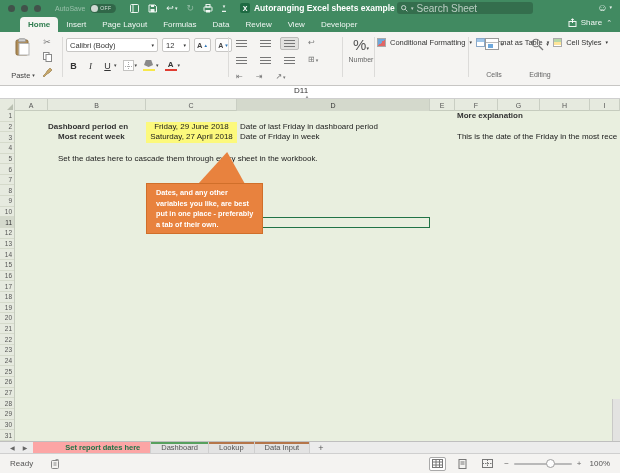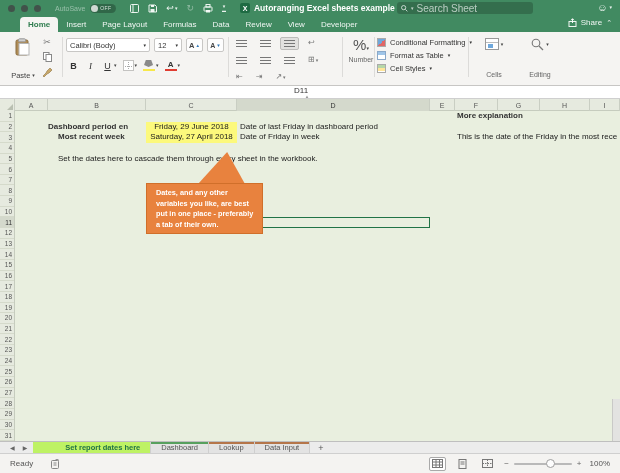--- a/index.html
+++ b/index.html
@@ -31,21 +31,21 @@
   .rtab.active{background:#f5f4f2;color:#2f7d4f;font-weight:bold;border-radius:4px 4px 0 0;margin-left:20px;}
   .share{position:absolute;right:8px;top:2px;display:flex;align-items:center;gap:4px;color:rgba(255,255,255,0.92);font-size:8px;}
 
   
   .ribbon{position:absolute;left:0;top:32px;width:620px;height:54px;background:#f5f4f2;border-bottom:1px solid #c7c6c4;font-size:7.5px;color:#444;}
   .rsep{position:absolute;top:5px;bottom:8px;width:1px;background:#dcdbd9;}
   .paste{position:absolute;left:8px;top:4px;width:30px;height:46px;display:flex;flex-direction:column;align-items:center;justify-content:space-between;padding:2px 0;}
   .clipcol{position:absolute;left:42px;top:5px;display:flex;flex-direction:column;gap:5px;align-items:center;color:#777;}
   .fontrow1{position:absolute;left:66px;top:6px;display:flex;align-items:center;gap:4px;}
   .inputbox{background:#fff;border:1px solid #c8c7c5;border-radius:2px;height:14px;display:flex;align-items:center;padding:0 3px;gap:3px;color:#333;}
-  .fname{width:84px;justify-content:space-between;}
+  .fname{width:92px;justify-content:space-between;}
   .fsize{width:28px;justify-content:space-between;}
   .abtn{border:1px solid #c8c7c5;border-radius:2px;background:#fdfdfd;height:14px;width:17px;display:flex;align-items:center;justify-content:center;gap:1px;font-weight:bold;}
   .fontrow2{position:absolute;left:68px;top:28px;display:flex;align-items:center;gap:6px;}
   .biu{font-size:9px;color:#333;width:11px;text-align:center;}
   .biu.b{font-weight:bold;} .biu.i{font-style:italic;font-family:"Liberation Serif",serif;} .biu.u{text-decoration:underline;}
   .sq{width:11px;height:11px;border:1px solid #c4c3c1;position:relative;background:#fff;}
   .sq.borders:before{content:"";position:absolute;left:1px;right:1px;top:4.5px;border-top:1px dotted #aaa;}
   .sq.borders:after{content:"";position:absolute;top:1px;bottom:1px;left:4.5px;border-left:1px dotted #aaa;}
   .fillic{width:12px;height:11px;position:relative;}
   .fillic .bucket{position:absolute;left:1px;top:0;width:9px;height:7px;background:#8a8a8a;clip-path:polygon(20% 0,80% 0,100% 70%,50% 100%,0 70%);}
@@ -54,21 +54,21 @@
   .fcolor .bar{position:absolute;left:0;bottom:0;width:12px;height:2.5px;background:#e03c31;}
   .align{position:absolute;left:232px;top:4px;display:flex;flex-direction:column;gap:3px;}
   .alrow{display:flex;gap:5px;align-items:center;}
   .bars{width:11px;height:7px;background:repeating-linear-gradient(to bottom,#777 0 1px,transparent 1px 3px);background-size:11px 7px;background-repeat:no-repeat;}
   .albtn{padding:2px 3px;border-radius:2px;border:1px solid transparent;display:flex;align-items:center;gap:1px;color:#777;}
   .albtn.sel{background:#e2e1df;border-color:#bdbcba;}
   .glyph{font-size:8px;color:#777;line-height:1;}
   .numgrp{position:absolute;left:348px;top:4px;width:26px;text-align:center;}
   .pct{font-size:15px;color:#555;}
   .grplabel{font-size:7px;color:#666;margin-top:3px;}
-  .stylecol{position:absolute;left:377px;top:6px;display:flex;flex-direction:column;gap:4px;}
+  .stylecol{position:absolute;left:377px;top:6px;display:flex;flex-direction:row;gap:4px;}
   .stylerow{display:flex;align-items:center;gap:4px;white-space:nowrap;color:#333;}
   .cfic{width:9px;height:9px;background:linear-gradient(135deg,#6fa8dc 50%,#e06666 50%);border:1px solid #aaa;}
   .fatic{width:9px;height:9px;border:1px solid #8aa8c8;background:linear-gradient(to bottom,#9fc5e8 0 3px,#fff 3px);}
   .csic{width:9px;height:9px;border:1px solid #aaa;background:linear-gradient(to bottom,#b6d7a8 0 3px,#ffe599 3px 6px,#fff 6px);}
   .bigbtn{position:absolute;top:4px;display:flex;flex-direction:column;align-items:center;justify-content:space-between;height:44px;padding:2px 0;}
   .cellsic{width:14px;height:12px;border:1px solid #999;background:
      linear-gradient(#6fa8dc,#6fa8dc) 2px 5px/5px 4px no-repeat,#fff;position:relative;}
   .cellsic:before{content:"";position:absolute;left:0;right:0;top:3px;border-top:1px solid #bbb;}
 
   
@@ -98,21 +98,21 @@
   .clip{overflow:hidden;}
   .selbox{position:absolute;left:237px;top:118.45px;width:193px;height:10.65px;border:1px solid #217346;}
   .callout-body{position:absolute;left:146px;top:84px;width:117px;height:51px;background:#e8823e;border:1px solid #d06f2a;color:#fff;font-size:7.3px;font-weight:bold;line-height:10.5px;padding:4px 6px 0 9px;z-index:5;}
   .callout-tip{position:absolute;left:198px;top:53px;width:47px;height:32px;background:#e8823e;clip-path:polygon(62% 0,100% 100%,0 100%);z-index:5;}
   .vscroll{position:absolute;right:0;top:300px;width:8px;height:42px;background:#e3e3e1;border-left:1px solid #c9c9c7;}
 
   
   .sheettabs{position:absolute;left:0;top:441px;width:620px;height:12px;background:#ececec;border-top:1px solid #bfbfbf;display:flex;align-items:stretch;font-size:7.5px;color:#555;}
   .tabnav{display:flex;align-items:center;gap:8px;padding:0 6px 0 10px;color:#666;font-size:6px;}
   .stab{display:flex;align-items:center;justify-content:center;padding:0 10px;border-right:1px solid #cfcfcf;background:#e3e3e3;position:relative;white-space:nowrap;}
-  .stab.active{background:#bef264;color:#217346;font-weight:bold;border-right:1px solid #cfcfcf;padding-left:32px;}
+  .stab.active{background:#fca5a5;color:#217346;font-weight:bold;border-right:1px solid #cfcfcf;padding-left:32px;}
   .stab .accent{position:absolute;left:0;right:0;top:0;height:2px;}
   .stab.add{padding:0 8px;font-size:9px;color:#555;background:transparent;border-right:none;}
 
   
   .statusbar{position:absolute;left:0;top:453px;width:620px;height:20px;background:#f4f3f1;border-top:1px solid #cfcfcf;display:flex;align-items:center;font-size:8px;color:#555;}
   .ready{margin-left:10px;}
   .macro{margin-left:18px;color:#777;}
   .sb-right{position:absolute;right:10px;display:flex;align-items:center;gap:8px;}
   .viewbtn{width:17px;height:14px;display:flex;align-items:center;justify-content:center;border:1px solid transparent;border-radius:2px;color:#666;}
   .viewbtn.sel{background:#fff;border-color:#a9a9a9;}

